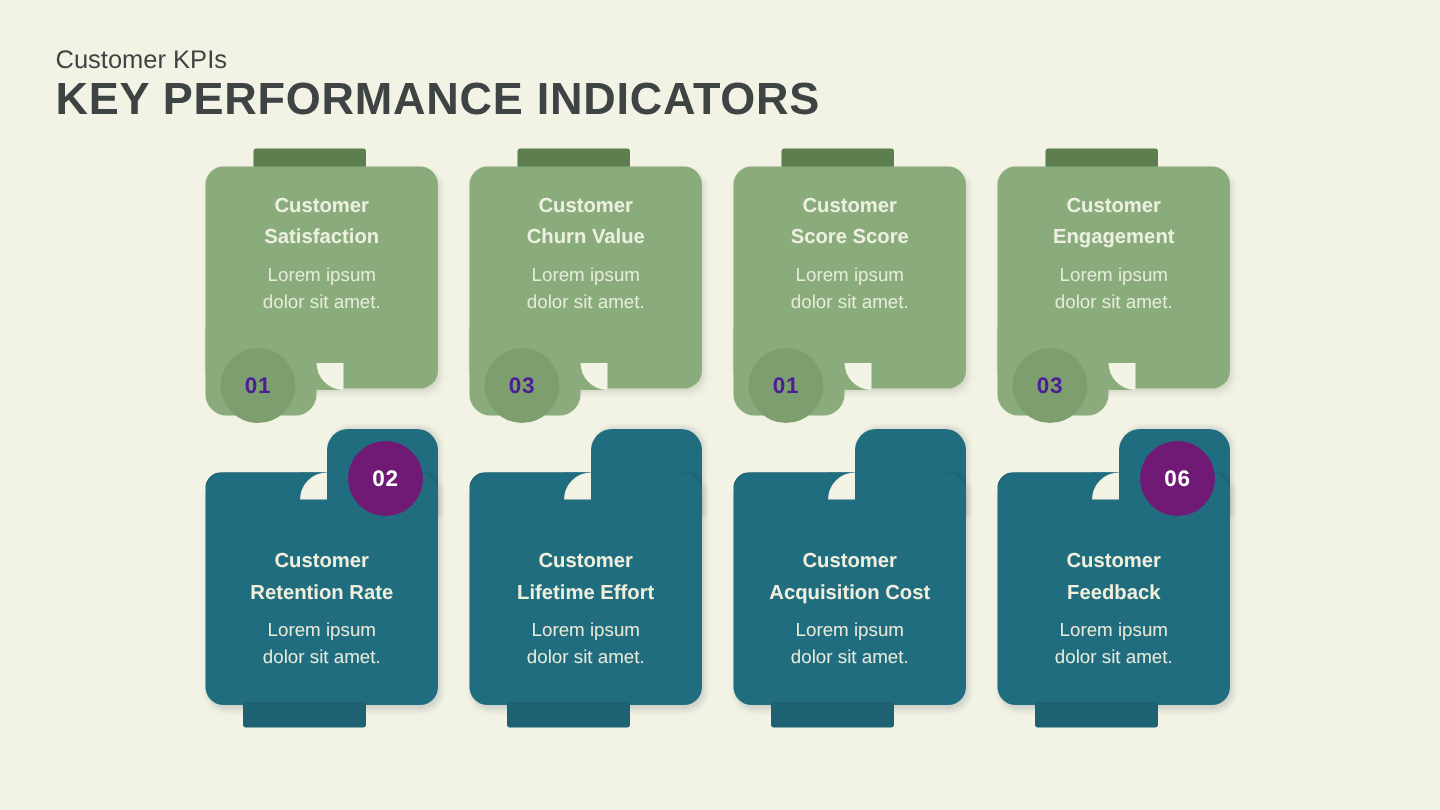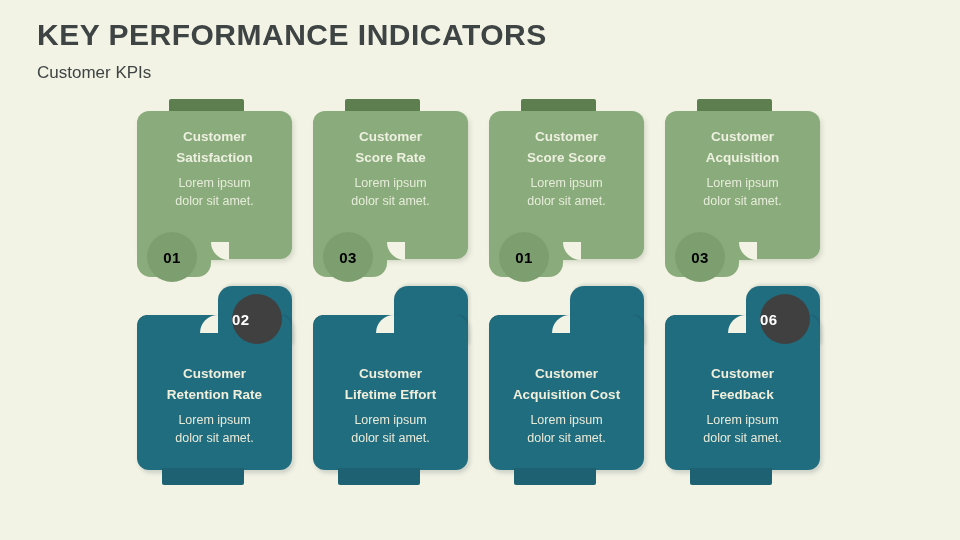--- a/index.html
+++ b/index.html
@@ -134,21 +134,21 @@
     border-radius: 50%;
     background: #7d9f6f;
     display: flex;
     align-items: center;
     justify-content: center;
   }
 
   .green-circle .num {
     font-size: 15px;
     font-weight: bold;
-    color: #000000;
+    color: #4c1d95;
     letter-spacing: 0.5px;
   }
 
   .green-text {
     position: absolute;
     left: 0;
     top: 28px;
     width: 155px;
     text-align: center;
     padding: 0 6px;
@@ -231,24 +231,24 @@
     border-radius: 12px 12px 0 0;
   }
 
   .blue-circle {
     position: absolute;
     left: 95px;
     top: 8px;
     width: 50px;
     height: 50px;
     border-radius: 50%;
-    background: #404040;
+    background: #701a75;
     display: flex;
     align-items: center;
-    justify-content: flex-start;
+    justify-content: center;
   }
 
   .blue-circle .num {
     font-size: 15px;
     font-weight: bold;
     color: #ffffff;
     letter-spacing: 0.5px;
   }
 
   .blue-tab {
@@ -283,22 +283,22 @@
     color: #e9ead7;
     line-height: 1.45;
   }
 </style>
 </head>
 <body>
 
 <div id="slide">
 
   <div id="header">
+    <div id="page-subtitle">Customer KPIs</div>
     <div id="page-title">KEY PERFORMANCE INDICATORS</div>
-    <div id="page-subtitle">Customer KPIs</div>
   </div>
 
   <div id="cards">
       <div class="column" style="left: 137px;">
         <div class="green-wrap">
           <div class="green-tab"></div>
           <div class="green-body"></div>
           <div class="green-tail"></div>
           <div class="green-notch"></div>
           <div class="green-circle">
@@ -327,21 +327,21 @@
       <div class="column" style="left: 313px;">
         <div class="green-wrap">
           <div class="green-tab"></div>
           <div class="green-body"></div>
           <div class="green-tail"></div>
           <div class="green-notch"></div>
           <div class="green-circle">
             <span class="num">03</span>
           </div>
           <div class="green-text">
-            <div class="card-title"><span>Customer</span><br><span>Score Rate</span></div>
+            <div class="card-title"><span>Customer</span><br><span>Churn Value</span></div>
             <div class="card-desc"><span>Lorem ipsum</span><br><span>dolor sit amet.</span></div>
           </div>
         </div>
         <div class="blue-wrap">
           <div class="blue-tail"></div>
           <div class="blue-shade"></div>
           <div class="blue-body"></div>
           <div class="blue-notch"></div>
           <div class="blue-tab"></div>
           <div class="blue-text">
@@ -379,21 +379,21 @@
       <div class="column" style="left: 665px;">
         <div class="green-wrap">
           <div class="green-tab"></div>
           <div class="green-body"></div>
           <div class="green-tail"></div>
           <div class="green-notch"></div>
           <div class="green-circle">
             <span class="num">03</span>
           </div>
           <div class="green-text">
-            <div class="card-title"><span>Customer</span><br><span>Acquisition</span></div>
+            <div class="card-title"><span>Customer</span><br><span>Engagement</span></div>
             <div class="card-desc"><span>Lorem ipsum</span><br><span>dolor sit amet.</span></div>
           </div>
         </div>
         <div class="blue-wrap">
           <div class="blue-tail"></div>
           <div class="blue-shade"></div>
           <div class="blue-body"></div>
           <div class="blue-notch"></div>
           <div class="blue-circle">
             <span class="num">06</span>

